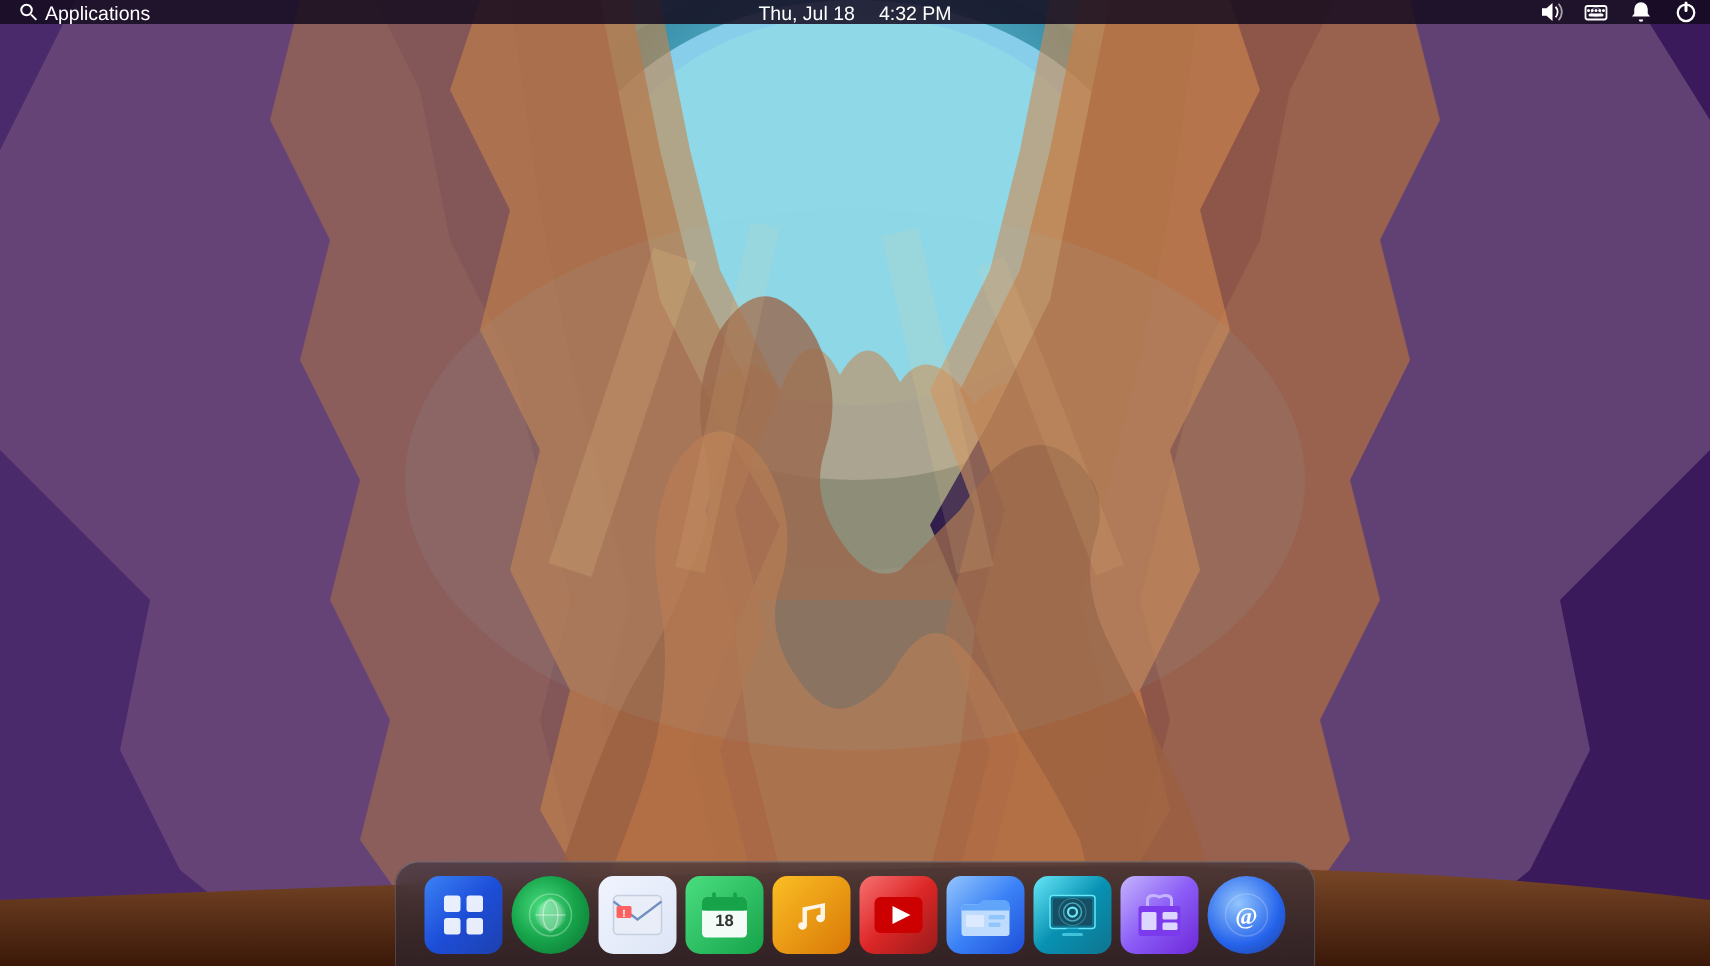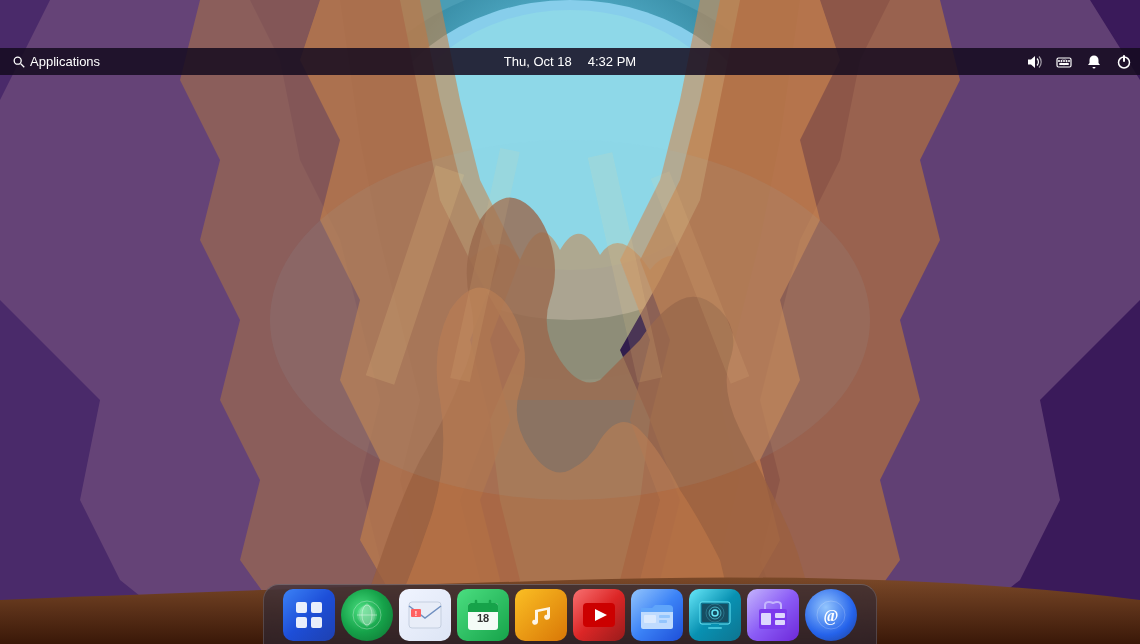--- a/index.html
+++ b/index.html
@@ -21,30 +21,29 @@
         linear-gradient(180deg, #87CEEB 0%, #5BB8D4 20%);
       overflow: hidden;
     }
 
     
     .top-panel {
       position: absolute;
       top: 0;
       left: 0;
       right: 0;
-      height: 27px;
+      height: 16px;
       background: rgba(20, 10, 30, 0.85);
       display: flex;
       align-items: center;
       justify-content: space-between;
       padding: 0 8px;
       z-index: 100;
       color: white;
       font-size: 13px;
-      margin-top: 48px;
     }
 
     .panel-left {
       display: flex;
       align-items: center;
       gap: 4px;
     }
 
     .applications-btn {
       display: flex;
@@ -88,21 +87,21 @@
       justify-content: center;
       cursor: pointer;
     }
 
     
     .dock {
       position: absolute;
       bottom: 0;
       left: 50%;
       transform: translateX(-50%);
-      height: 60px;
+      height: 70px;
       background: rgba(40, 40, 60, 0.55);
       backdrop-filter: blur(10px);
       border-radius: 16px 16px 0 0;
       display: flex;
       align-items: center;
       padding: 6px 19px;
       gap: 6px;
       z-index: 100;
       border-top: 1px solid rgba(255,255,255,0.2);
       border-left: 1px solid rgba(255,255,255,0.15);
@@ -216,21 +215,21 @@
     <div class="applications-btn">
       <svg class="search-icon-svg" viewBox="0 0 16 16" fill="white">
         <circle cx="6.5" cy="6.5" r="4" stroke="white" stroke-width="1.5" fill="none"></circle>
         <line x1="10" y1="10" x2="14" y2="14" stroke="white" stroke-width="1.5"></line>
       </svg>
       <span>Applications</span>
     </div>
   </div>
 
   <div class="panel-center">
-    <span>Thu, Oct 18</span>
+    <span>Thu, Jul 18</span>
     <span>4:32 PM</span>
   </div>
 
   <div class="panel-right">
 
     <div class="panel-icon">
       <svg width="16" height="16" viewBox="0 0 16 16" fill="white">
         <path d="M2 5.5v5h3l4 3.5v-12l-4 3.5H2z"></path>
         <path d="M11 4.5a5 5 0 0 1 0 7" stroke="white" stroke-width="1.2" fill="none"></path>
         <path d="M13 2.5a8 8 0 0 1 0 11" stroke="white" stroke-width="1.2" fill="none" opacity="0.6"></path>

